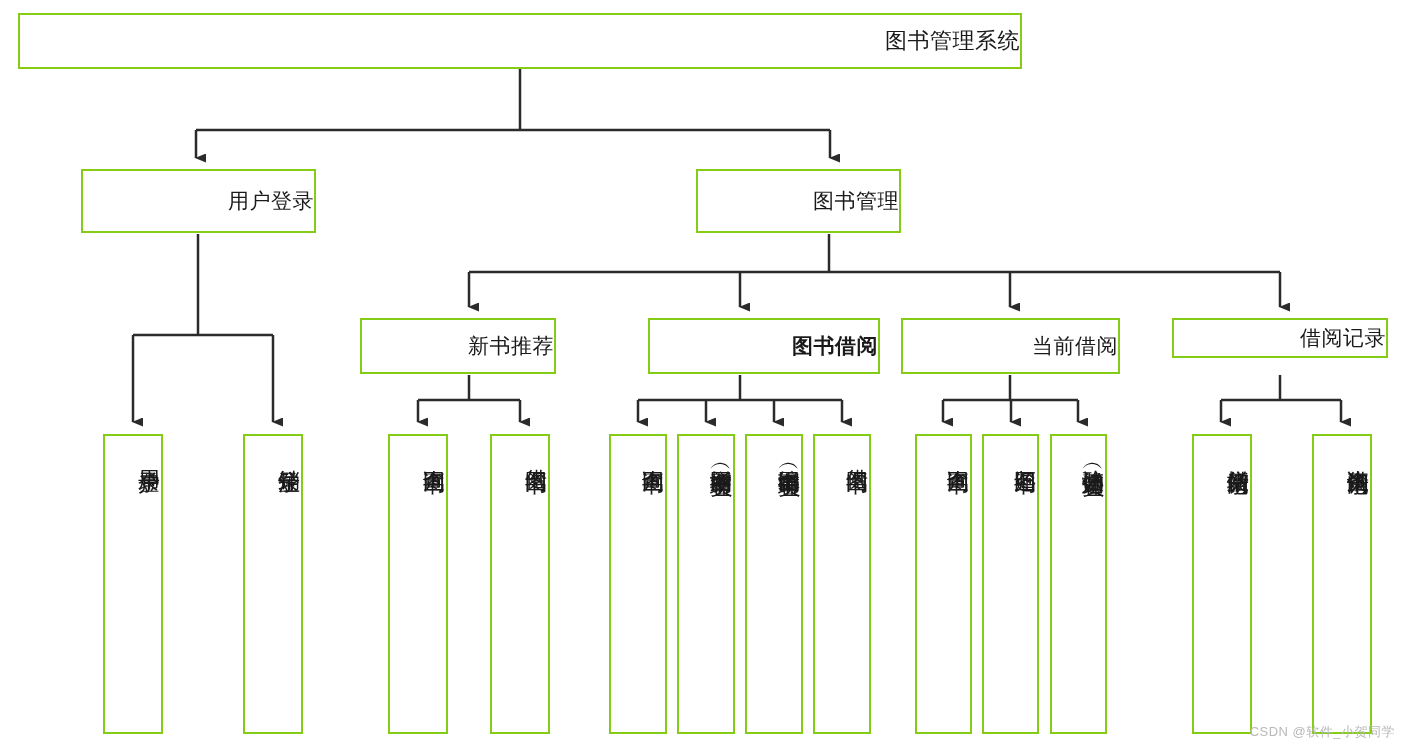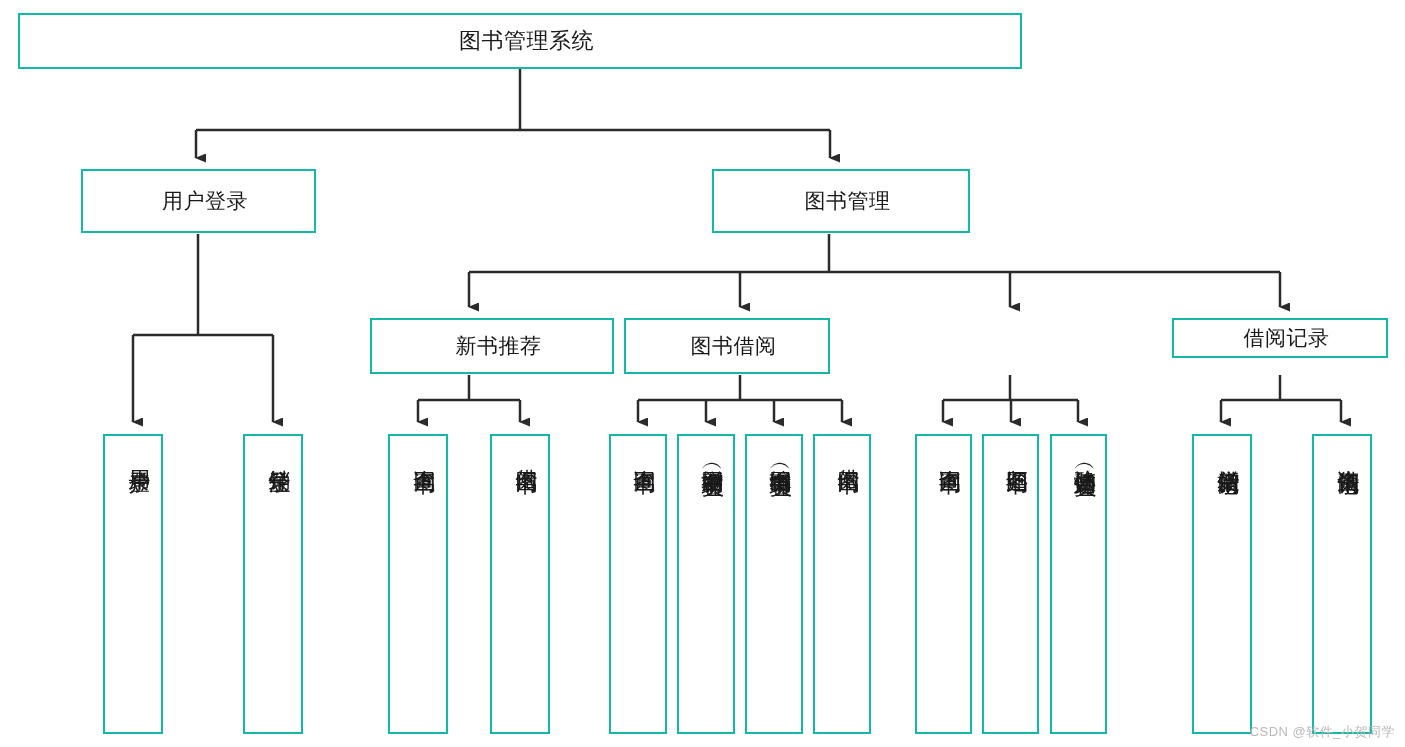--- a/index.html
+++ b/index.html
@@ -23,24 +23,24 @@
     left: 0;
     top: 0;
     width: 1405px;
     height: 747px;
     pointer-events: none;
   }
   .node {
     position: absolute;
     box-sizing: border-box;
     background: #ffffff;
-    border: 2px solid #14b8a6;
+    border: 2px solid #84cc16;
     display: flex;
     align-items: center;
-    justify-content: center;
+    justify-content: flex-end;
     color: #1a1a1a;
     z-index: 2;
     padding-left: 13px;
   }
   .node-label {
     display: block;
     text-align: center;
     line-height: 1.12;
     color: #1a1a1a;
   }
@@ -131,29 +131,32 @@
     </g>
   </svg>
 
   <div class="node horizontal root" style="left:18px; top:13px; width:1004px; height:56px;">
     <span class="node-label">图书管理系统</span>
   </div>
 
   <div class="node horizontal" style="left:81px; top:169px; width:235px; height:64px;">
     <span class="node-label">用户登录</span>
   </div>
-  <div class="node horizontal" style="left:712px; top:169px; width:258px; height:64px;">
+  <div class="node horizontal" style="left:696px; top:169px; width:205px; height:64px;">
     <span class="node-label">图书管理</span>
   </div>
 
-  <div class="node horizontal" style="left:370px; top:318px; width:244px; height:56px;">
+  <div class="node horizontal" style="left:360px; top:318px; width:196px; height:56px;">
     <span class="node-label">新书推荐</span>
   </div>
-  <div class="node horizontal" style="left:624px; top:318px; width:206px; height:56px;">
+  <div class="node horizontal" style="left:648px; top:318px; width:232px; height:56px;font-weight:bold;">
     <span class="node-label">图书借阅</span>
+  </div>
+  <div class="node horizontal" style="left:901px; top:318px; width:219px; height:56px;">
+    <span class="node-label">当前借阅</span>
   </div>
   <div class="node horizontal" style="left:1172px; top:318px; width:216px; height:40px;">
     <span class="node-label">借阅记录</span>
   </div>
 
   <div class="node vertical" style="left:103px; top:434px; width:60px; height:300px;">
     <span class="node-label">用户登录</span>
   </div>
   <div class="node vertical" style="left:243px; top:434px; width:60px; height:300px;">
     <span class="node-label">注销登录</span>

